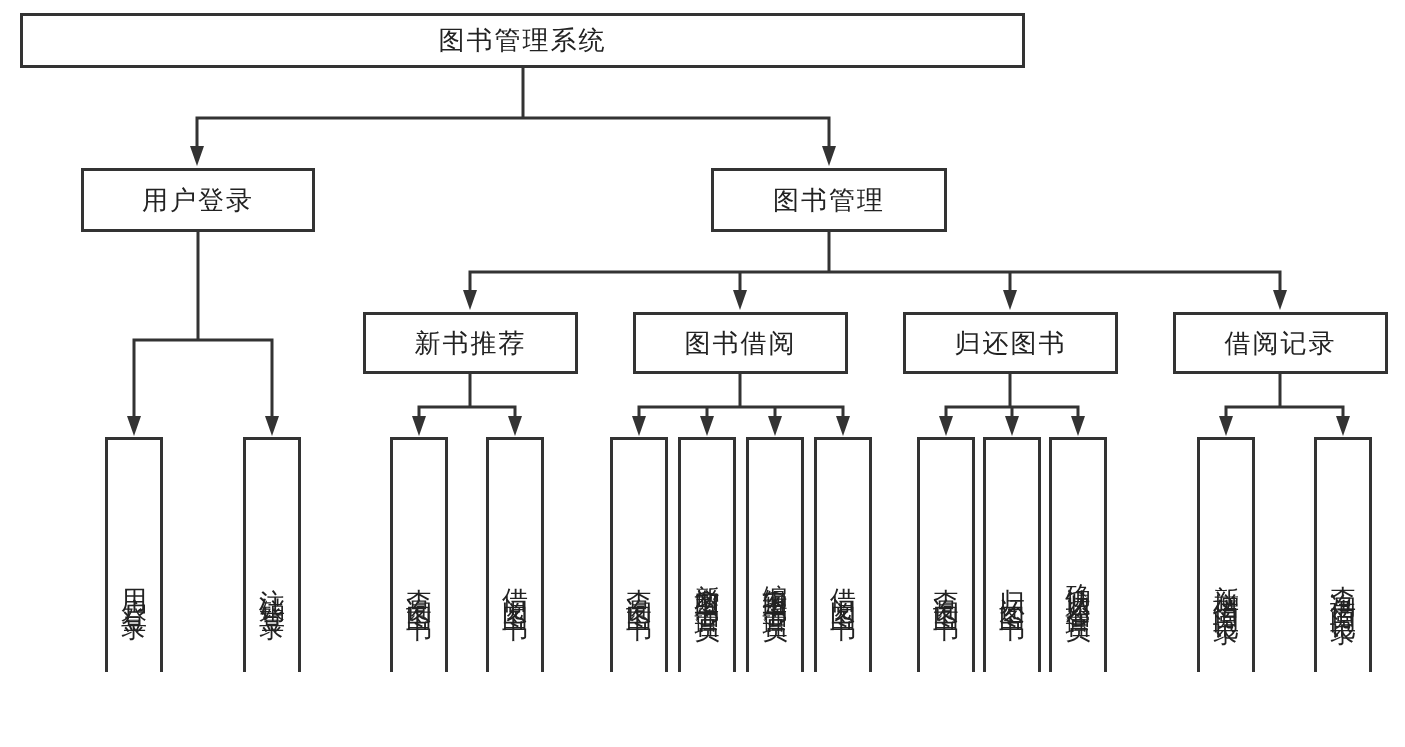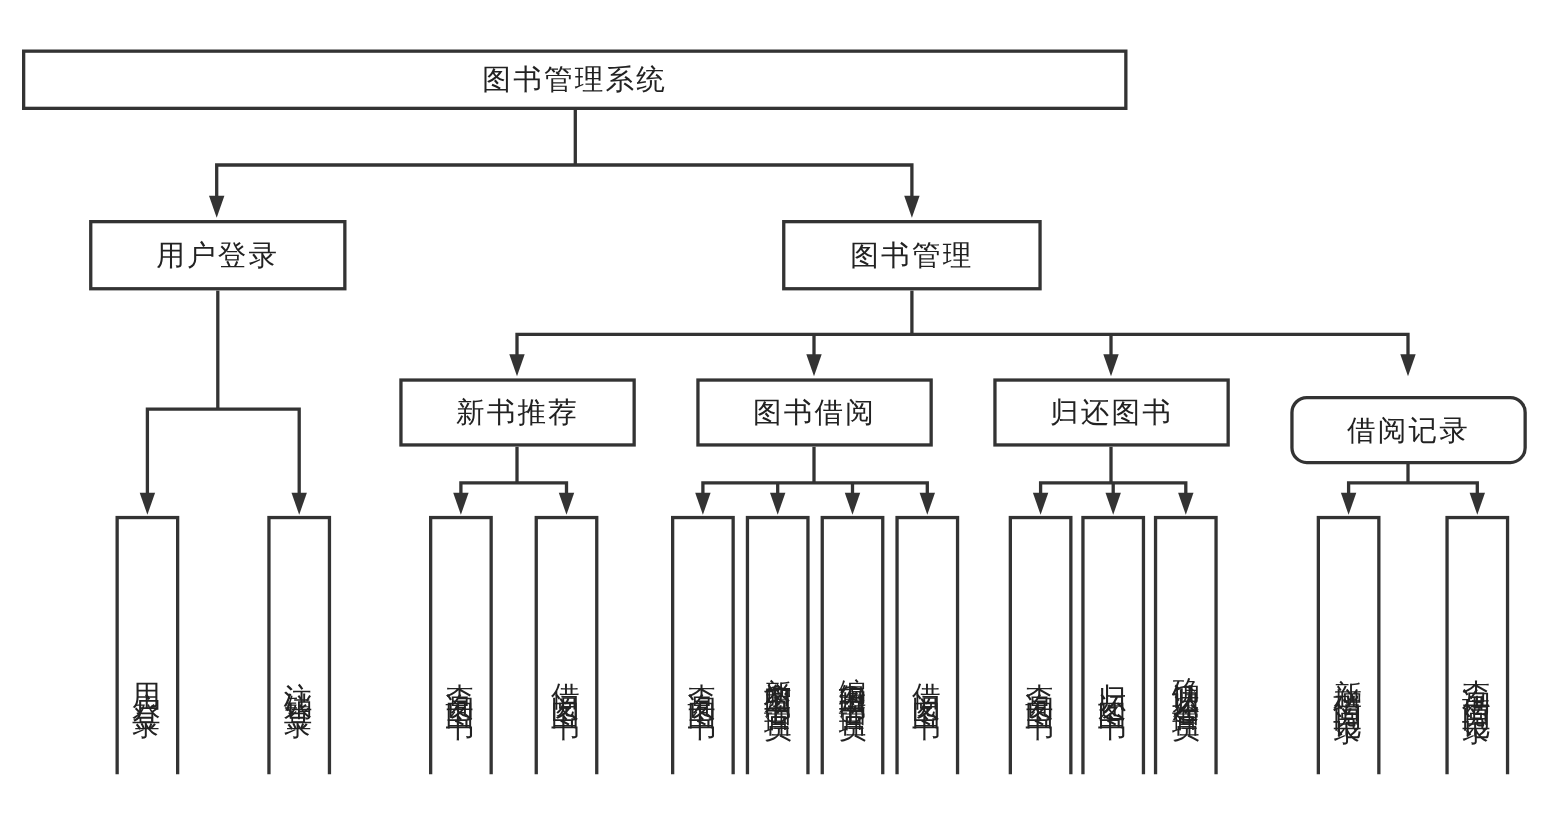--- a/index.html
+++ b/index.html
@@ -8,23 +8,22 @@
     --wm: #b0b0b0;
     --bg: #ffffff;
   }
   html, body { margin: 0; padding: 0; background: var(--bg); }
   #canvas {
     position: relative;
     width: 1405px;
     height: 672px;
     background: var(--bg);
     overflow: hidden;
-    font-family: Liberation Sans, sans-serif;
+    font-family: Liberation Serif, serif;
     color: var(--text);
-    margin-top: 32px;
   }
   #connectors {
     position: absolute;
     left: 0; top: 0;
     width: 1405px; height: 747px;
     pointer-events: none;
   }
   .c-line  { stroke: var(--line); stroke-width: 3; fill: none; }
   .c-head  { fill: var(--line); stroke: none; }
   .box {
@@ -138,21 +137,21 @@
   </svg>
 
   <div class="box" style="left:20px; top:13px; width:1005px; height:55px;">图书管理系统</div>
 
   <div class="box" style="left:81px; top:168px; width:234px; height:64px;">用户登录</div>
   <div class="box" style="left:711px; top:168px; width:236px; height:64px;">图书管理</div>
 
   <div class="box" style="left:363px; top:312px; width:215px; height:62px;">新书推荐</div>
   <div class="box" style="left:633px; top:312px; width:215px; height:62px;">图书借阅</div>
   <div class="box" style="left:903px; top:312px; width:215px; height:62px;">归还图书</div>
-  <div class="box" style="left:1173px; top:328px; width:215px; height:62px;border-radius:15px;">借阅记录</div>
+  <div class="box" style="left:1173px; top:312px; width:215px; height:62px;">借阅记录</div>
 
   <div class="vbox" style="left:105px;">用户登录</div>
   <div class="vbox" style="left:243px;">注销登录</div>
 
   <div class="vbox" style="left:390px;">查询图书</div>
   <div class="vbox" style="left:486px;">借阅图书</div>
 
   <div class="vbox" style="left:610px;">查询图书</div>
   <div class="vbox tight" style="left:678px;">新增图书（管理员）</div>
   <div class="vbox tight" style="left:746px;">编辑图书（管理员）</div>

